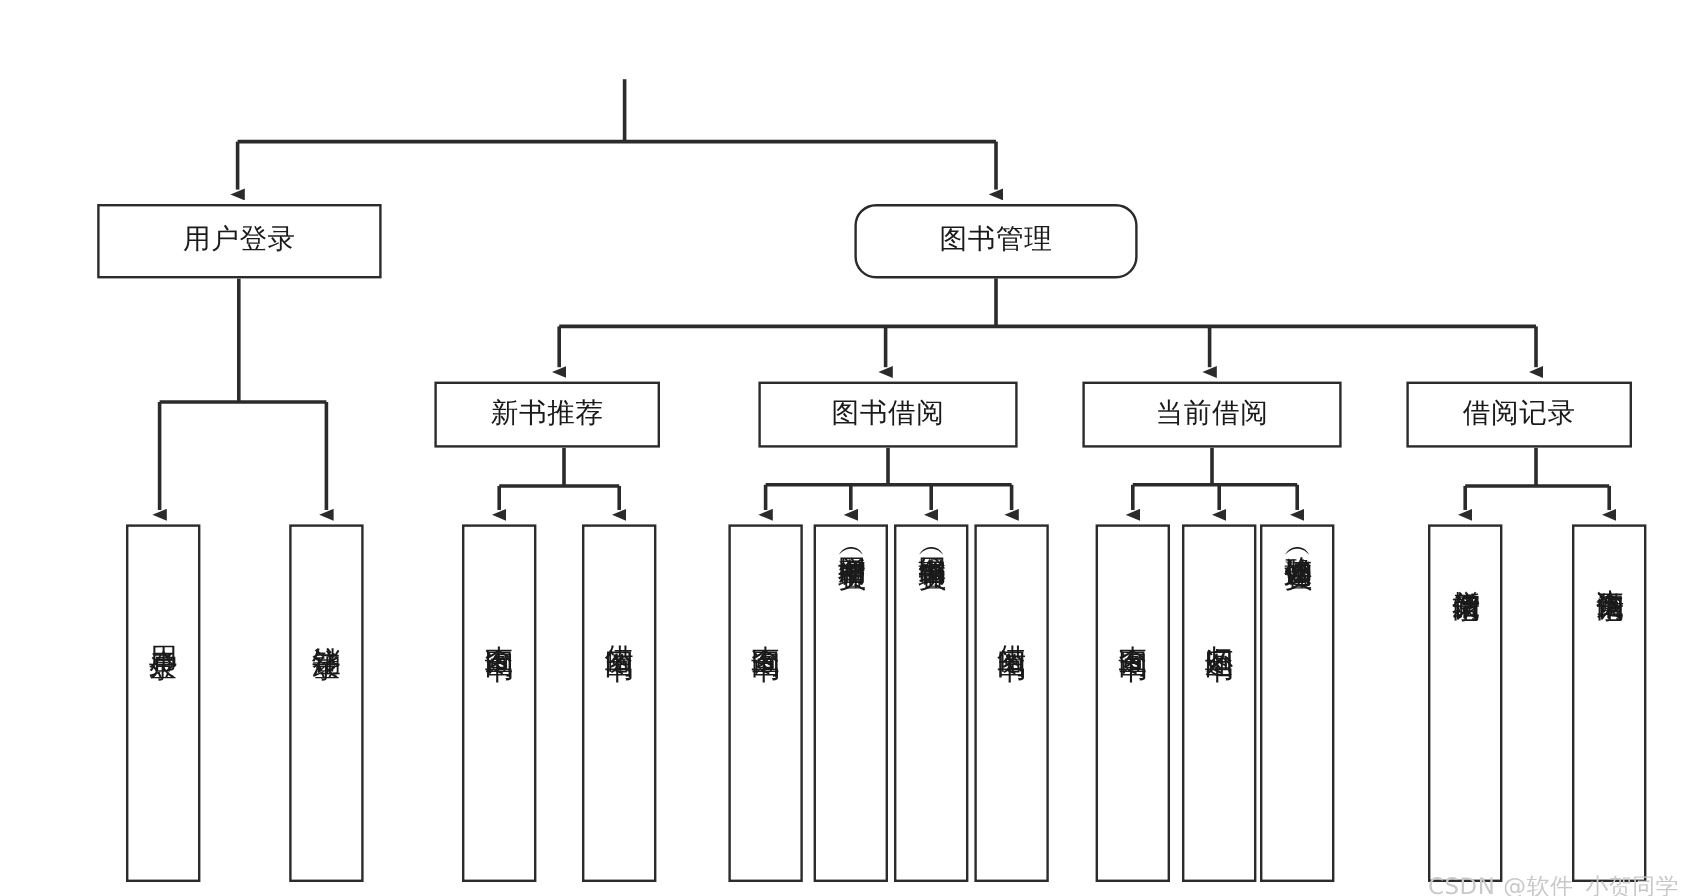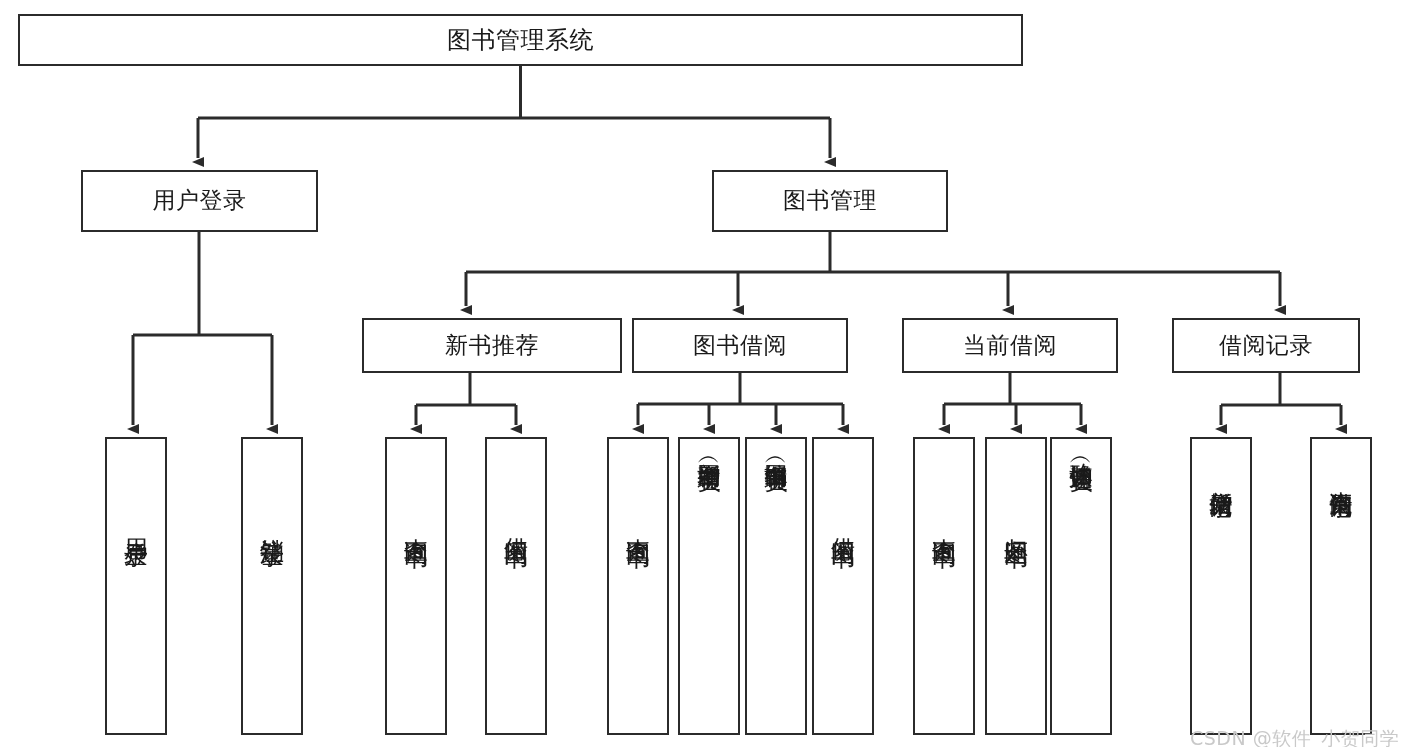--- a/index.html
+++ b/index.html
@@ -120,32 +120,29 @@
       <path d="M1016,404 L1016,425" marker-end="url(#arrow)"></path>
       <path d="M1081,404 L1081,425" marker-end="url(#arrow)"></path>
 
       <path d="M1280,373 L1280,405"></path>
       <path d="M1221,405 L1341,405"></path>
       <path d="M1221,405 L1221,425" marker-end="url(#arrow)"></path>
       <path d="M1341,405 L1341,425" marker-end="url(#arrow)"></path>
     </g>
   </svg>
 
-  <div class="node h-node title-node" style="left:18px; top:14px; width:1005px; height:52px;">
-    <span class="node-label">图书管理系统</span>
-  </div>
 
   <div class="node h-node" style="left:81px; top:170px; width:237px; height:62px;">
     <span class="node-label">用户登录</span>
   </div>
-  <div class="node h-node" style="left:712px; top:170px; width:236px; height:62px;">
+  <div class="node h-node" style="left:712px; top:170px; width:236px; height:62px;border-radius:18px;">
     <span class="node-label">图书管理</span>
   </div>
 
-  <div class="node h-node" style="left:362px; top:318px; width:260px; height:55px;">
+  <div class="node h-node" style="left:362px; top:318px; width:188px; height:55px;">
     <span class="node-label">新书推荐</span>
   </div>
   <div class="node h-node" style="left:632px; top:318px; width:216px; height:55px;">
     <span class="node-label">图书借阅</span>
   </div>
   <div class="node h-node" style="left:902px; top:318px; width:216px; height:55px;">
     <span class="node-label">当前借阅</span>
   </div>
   <div class="node h-node" style="left:1172px; top:318px; width:188px; height:55px;">
     <span class="node-label">借阅记录</span>

